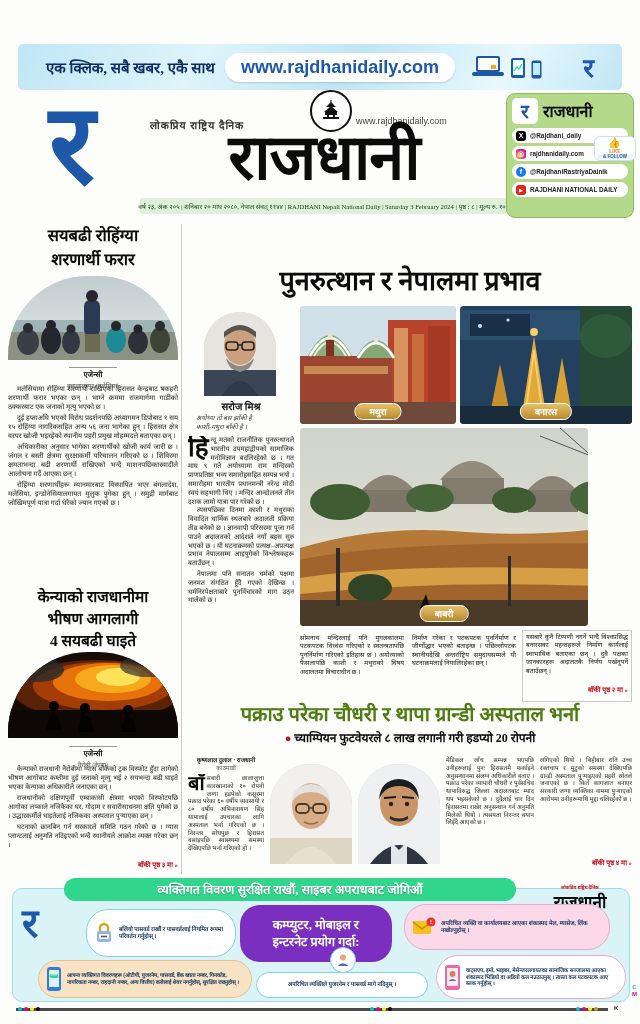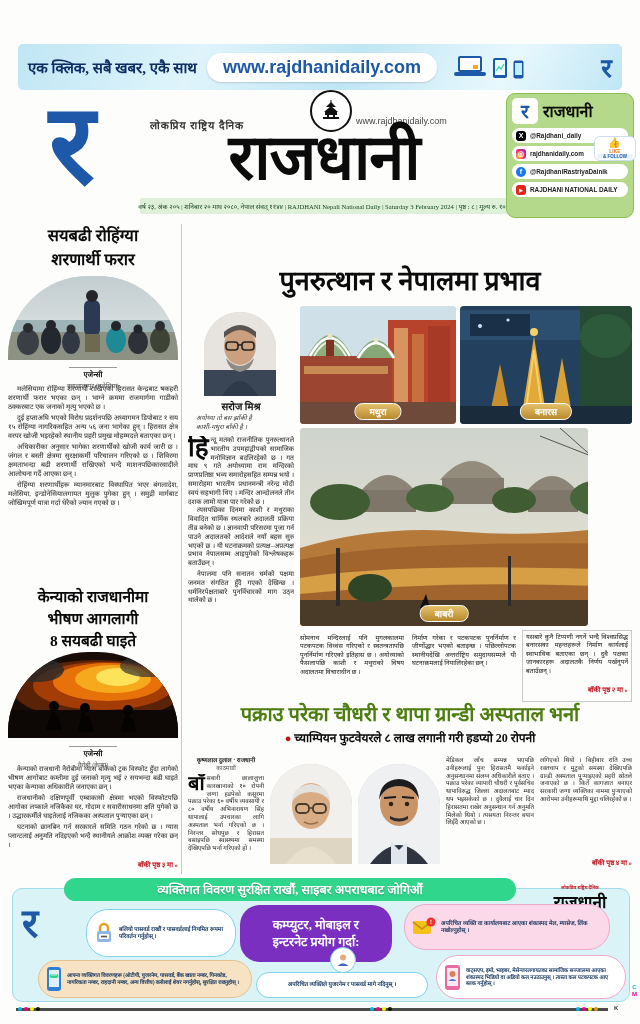--- a/index.html
+++ b/index.html
@@ -6,21 +6,21 @@
   body{
     width:640px;height:1024px;position:relative;background:#fdfdfc;
     font-family:"Liberation Serif","DejaVu Serif",serif;color:#111;
     overflow:hidden;
   }
   .abs{position:absolute;}
   .txt-j{ text-align:justify; overflow:hidden; }
   
   .topbar{left:18px;top:44px;width:604px;height:46px;border-radius:5px;
     background:linear-gradient(120deg,#bfe6f4 0%,#dff4fb 30%,#bfe6f4 55%,#e8f8fd 80%,#bfe6f4 100%);
-    display:flex;align-items:center;gap:10px;padding:0 10px;box-sizing:border-box;}
+    display:flex;align-items:center;gap:10px;padding:0 28px;box-sizing:border-box;}
   .topbar .slogan{font-weight:bold;font-size:15px;color:#0d2d63;white-space:nowrap;}
   .url-pill{background:#fff;border-radius:18px;padding:4px 16px;font-weight:bold;
     font-size:18px;color:#1d59a8;font-family:"Liberation Sans",sans-serif;box-shadow:0 1px 2px rgba(0,0,0,.15);}
   .devices{display:flex;align-items:flex-end;gap:5px;margin-left:6px;}
   .topbar-r{margin-left:auto;font-size:26px;font-weight:bold;color:#1d59a8;}
   
   .biglogo{left:2px;top:86px;width:140px;height:132px;font-size:112px;line-height:118px;
     font-weight:bold;color:#1d59a8;text-align:center;}
   .mast-tag{left:150px;top:118px;font-size:10.5px;font-weight:bold;color:#333;letter-spacing:1px;}
   .temple{left:310px;top:90px;width:38px;height:38px;border:2px solid #111;border-radius:50%;
@@ -227,21 +227,21 @@
 <div class="abs body-txt txt-j" style="left:8px;top:385px;width:170px;height:200px;">
   <p>मलेसियामा रोहिंग्या शरणार्थी राखिएको हिरासत केन्द्रबाट षकहरी शरणार्थी फरार भएका छन् । भाग्ने क्रममा राजमार्गमा गाडीको ठक्करबाट एक जनाको मृत्यु भएको छ ।</p>
   <p>दुई हप्ताअघि भएको विरोध प्रदर्शनपछि अध्यागमन डिपोबाट १ सय १५ रोहिंग्या नागरिकसहित अन्य ५६ जना भागेका हुन् । हिरासत क्षेत्र वरपर खोजी भइरहेको स्थानीय प्रहरी प्रमुख मोहम्मदले बताएका छन् ।</p>
   <p>अधिकारीका अनुसार भागेका शरणार्थीको खोजी कार्य जारी छ । जंगल र बस्ती क्षेत्रमा सुरक्षाकर्मी परिचालन गरिएको छ । शिविरमा क्षमताभन्दा बढी शरणार्थी राखिएको भन्दै माशनपछिकारवादीले आलोचना गर्दै आएका छन् ।</p>
   <p>रोहिंग्या शरणार्थीहरू म्यानमारबाट विस्थापित भएर बंगलादेश, मलेसिया, इन्डोनेसियालगायत मुलुक पुगेका हुन् । समुद्री मार्गबाट जोखिमपूर्ण यात्रा गर्दा धेरैको ज्यान गएको छ ।</p>
 </div>
 
 <div class="abs lcol-h2">
   <span>केन्याको राजधानीमा</span><br>
   <span>भीषण आगलागी</span><br>
-  <span>8 सयबढी घाइते</span>
+  <span>4 सयबढी घाइते</span>
 </div>
 <div class="abs photo arch" style="left:8px;top:652px;width:170px;height:86px;">
   <svg width="170" height="86" viewBox="0 0 170 86">
     <rect width="170" height="86" fill="#170c06"></rect>
     <ellipse cx="90" cy="38" rx="85" ry="30" fill="#5a2207"></ellipse>
     <ellipse cx="95" cy="34" rx="70" ry="24" fill="#a43c05"></ellipse>
     <ellipse cx="100" cy="30" rx="55" ry="19" fill="#e8720a"></ellipse>
     <ellipse cx="105" cy="27" rx="38" ry="14" fill="#f7a91d"></ellipse>
     <ellipse cx="110" cy="25" rx="22" ry="9" fill="#fde25a"></ellipse>
     <rect y="58" width="170" height="28" fill="#0d0805"></rect>

